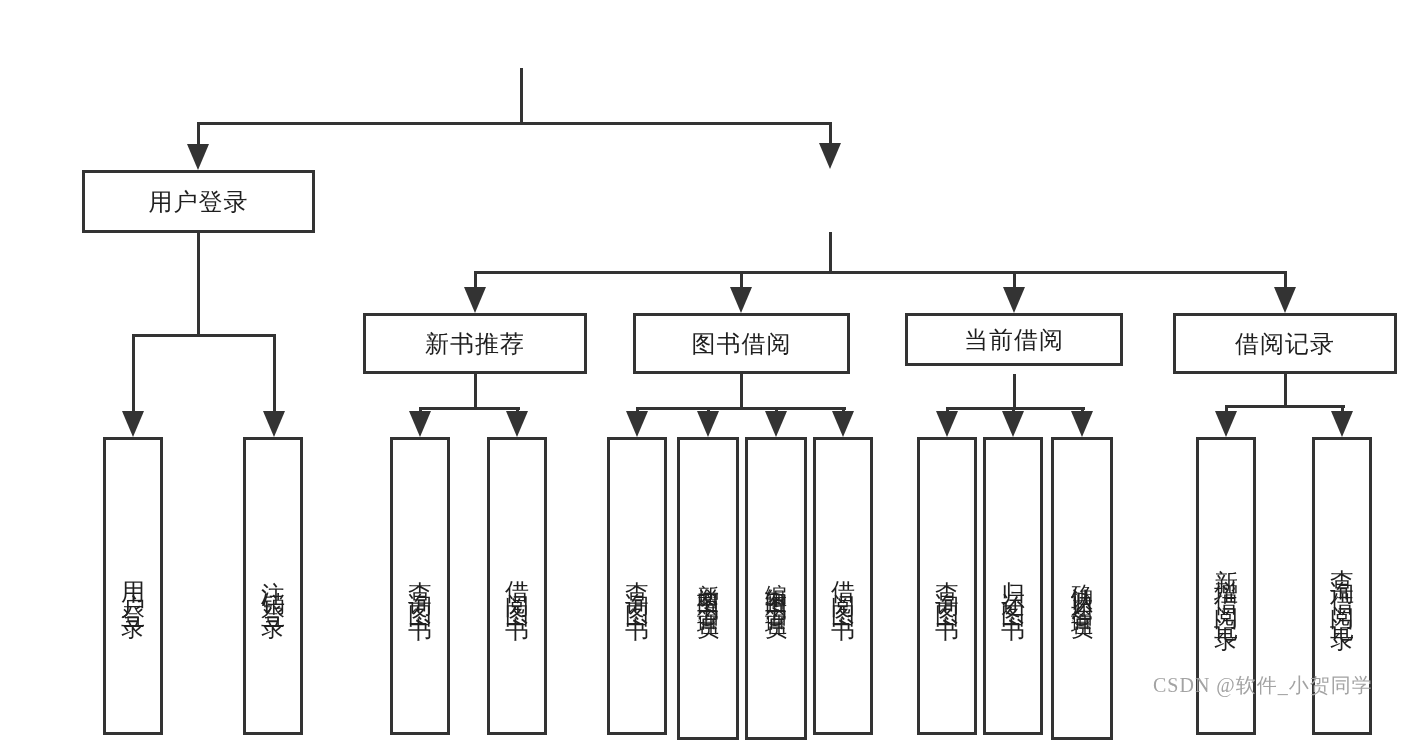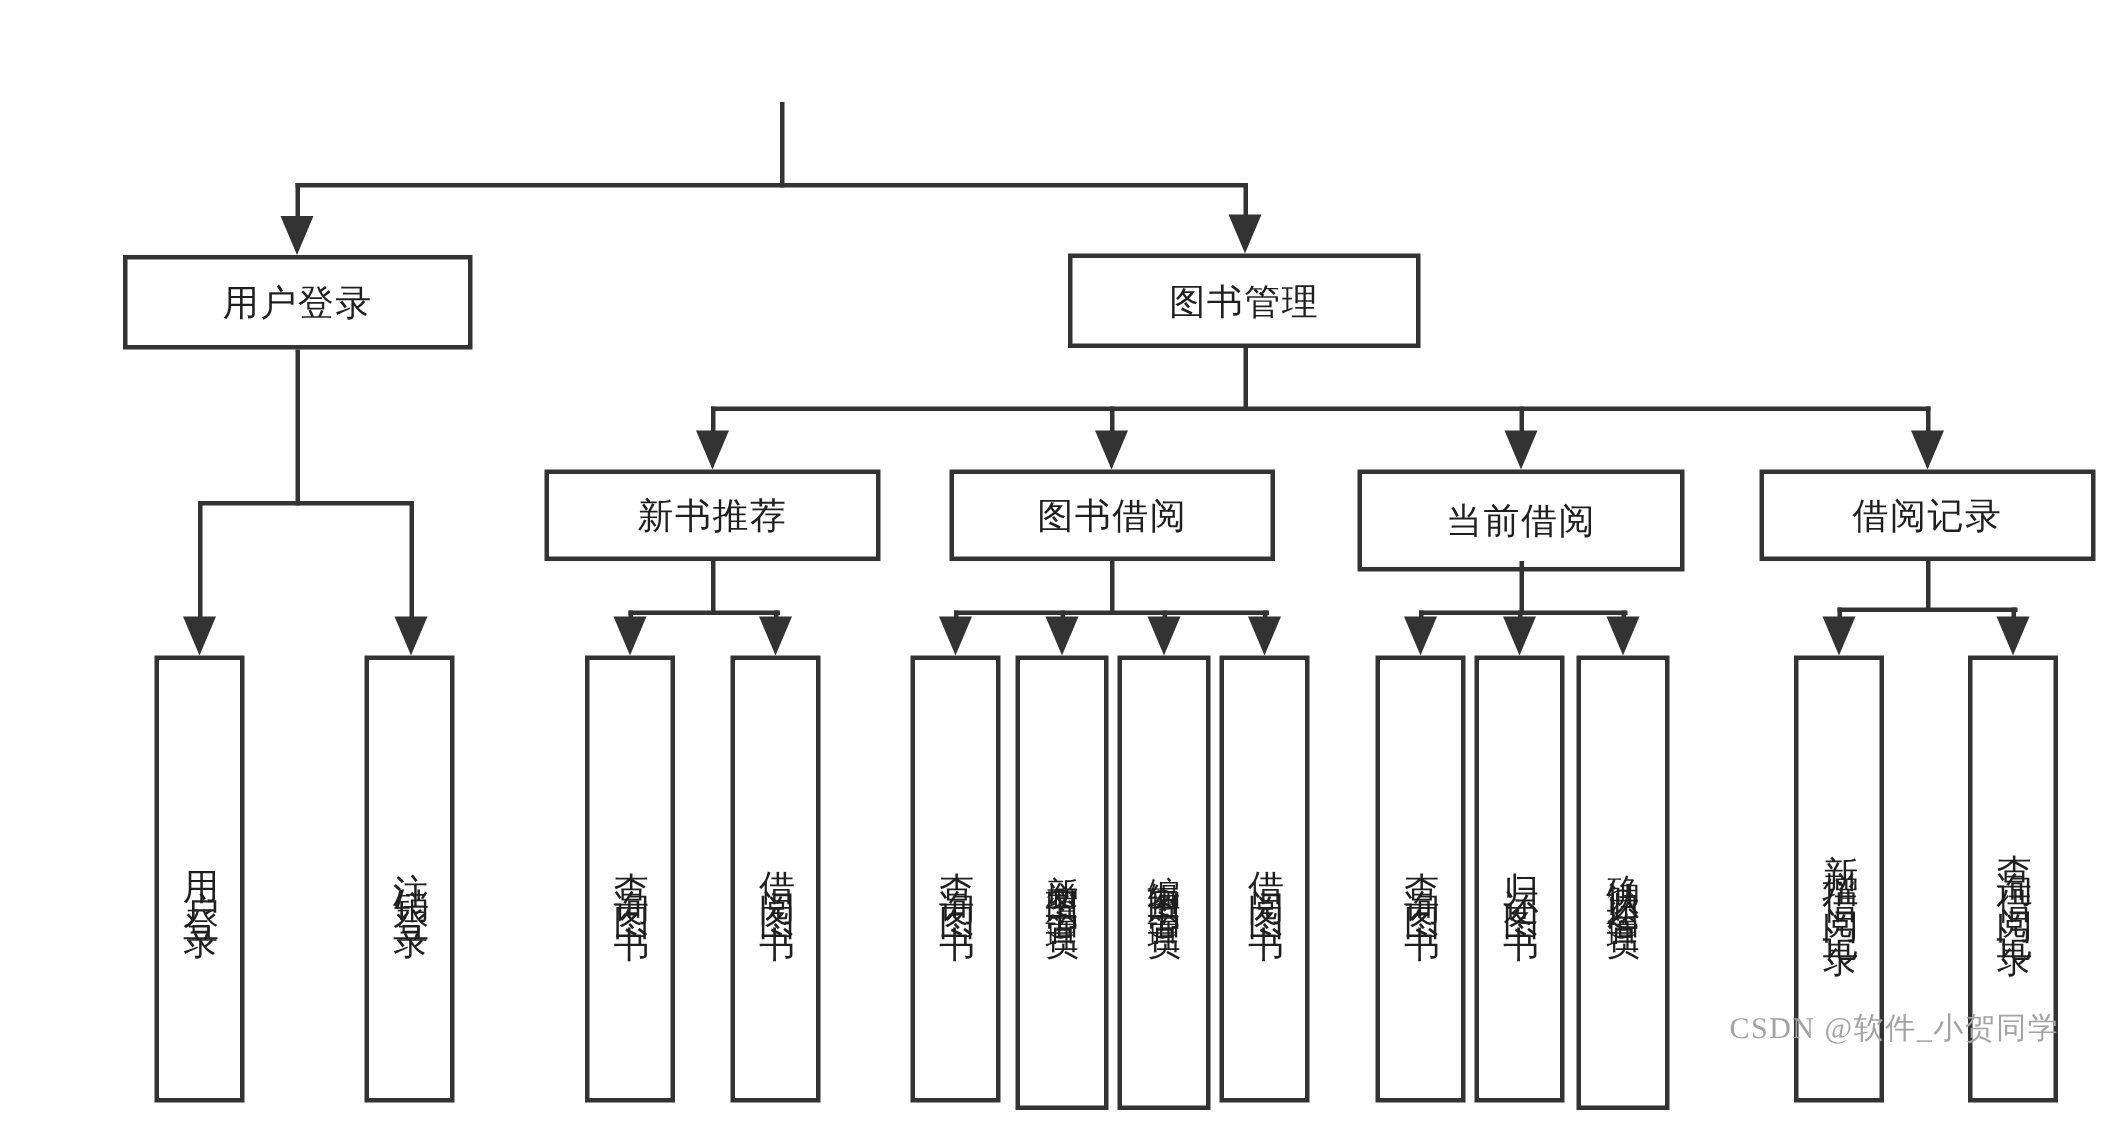--- a/index.html
+++ b/index.html
@@ -73,23 +73,20 @@
   <div class="vline" style="left:520px;top:68px;height:57px;"></div>
   <div class="hline" style="left:197px;top:122px;width:635px;"></div>
   <div class="vline" style="left:197px;top:122px;height:28px;"></div>
   <div class="arrow" style="left:187px;top:144px;"></div>
   <div class="vline" style="left:829px;top:122px;height:28px;"></div>
   <div class="arrow" style="left:819px;top:143px;"></div>
 
   <div class="box" style="left:82px;top:170px;width:233px;height:63px;">
     <span>用户登录</span>
   </div>
-  <div class="box" style="left:712px;top:169px;width:235px;height:63px;">
-    <span>图书管理</span>
-  </div>
 
   <div class="vline" style="left:197px;top:233px;height:104px;"></div>
   <div class="hline" style="left:132px;top:334px;width:144px;"></div>
   <div class="vline" style="left:132px;top:334px;height:81px;"></div>
   <div class="arrow" style="left:122px;top:411px;"></div>
   <div class="vline" style="left:273px;top:334px;height:81px;"></div>
   <div class="arrow" style="left:263px;top:411px;"></div>
 
   <div class="vline" style="left:829px;top:232px;height:42px;"></div>
   <div class="hline" style="left:474px;top:271px;width:813px;"></div>
@@ -101,21 +98,21 @@
   <div class="arrow" style="left:1003px;top:287px;"></div>
   <div class="vline" style="left:1284px;top:271px;height:20px;"></div>
   <div class="arrow" style="left:1274px;top:287px;"></div>
 
   <div class="box" style="left:633px;top:313px;width:217px;height:61px;">
     <span>图书借阅</span>
   </div>
   <div class="box" style="left:363px;top:313px;width:224px;height:61px;">
     <span>新书推荐</span>
   </div>
-  <div class="box" style="left:905px;top:313px;width:218px;height:68px;">
+  <div class="box" style="left:905px;top:313px;width:218px;height:53px;">
     <span>当前借阅</span>
   </div>
   <div class="box" style="left:1173px;top:313px;width:224px;height:61px;justify-content:center;">
     <span>借阅记录</span>
   </div>
 
   <div class="vline" style="left:474px;top:374px;height:36px;"></div>
   <div class="hline" style="left:419px;top:407px;width:101px;"></div>
   <div class="vline" style="left:419px;top:407px;height:8px;"></div>
   <div class="arrow" style="left:409px;top:411px;"></div>

